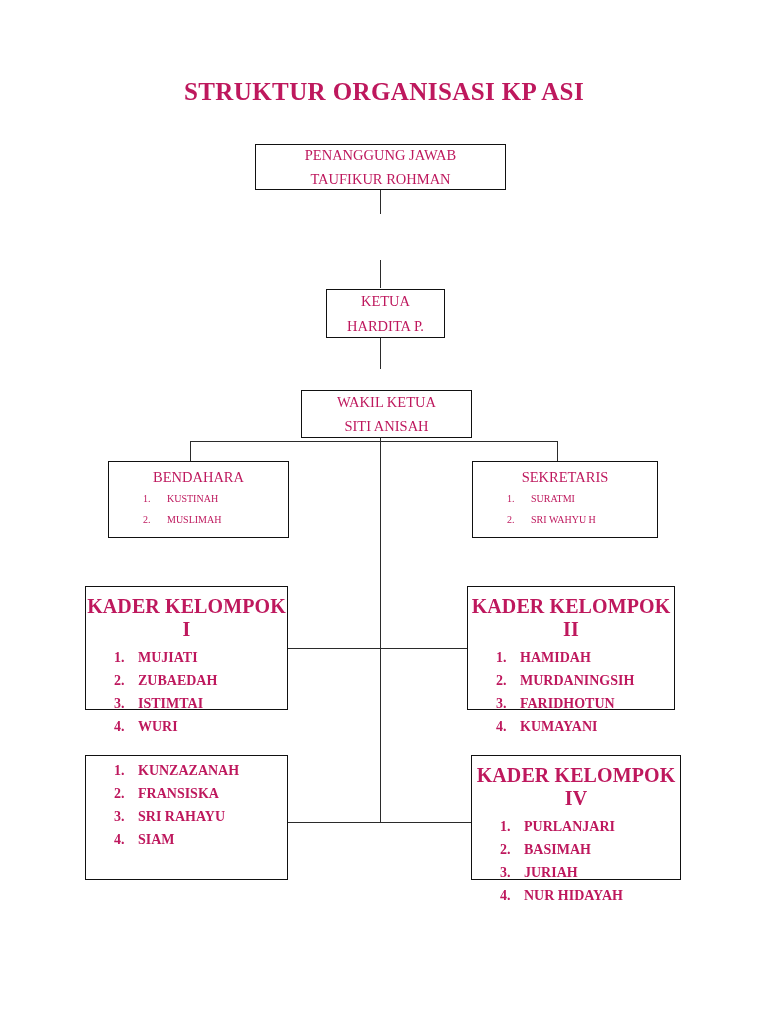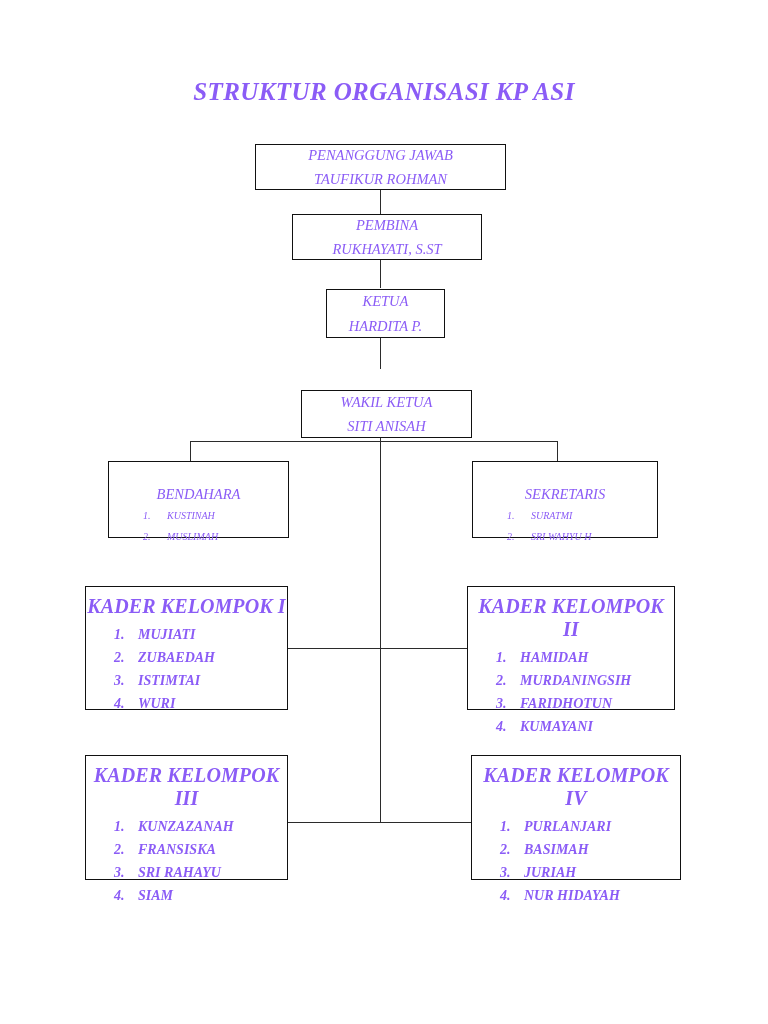--- a/index.html
+++ b/index.html
@@ -7,22 +7,21 @@
     padding: 0;
     background: #ffffff;
   }
   #page {
     position: relative;
     width: 768px;
     height: 1024px;
     background: #ffffff;
     overflow: hidden;
     font-family: "Liberation Serif", "DejaVu Serif", serif;
-    color: #8b5cf6;
-    font-style: italic;
+    color: #be185d;
   }
   .title {
     position: absolute;
     left: 0;
     top: 78px;
     width: 768px;
     text-align: center;
     font-size: 25px;
     font-weight: bold;
     letter-spacing: 0.4px;
@@ -47,21 +46,21 @@
   .two-line {
     display: flex;
     flex-direction: column;
     justify-content: center;
     align-items: center;
   }
   .two-line .line + .line { margin-top: 10px; }
 
   
   .list-node {
-    padding-top: 24px;
+    padding-top: 7px;
   }
   .list-node .heading {
     text-align: center;
     font-size: 14.5px;
     font-weight: normal;
     margin-bottom: 8px;
   }
   .list-node ol {
     margin: 0;
     padding: 0 0 0 34px;
@@ -152,24 +151,20 @@
 
   <div class="conn h" style="left:287px; top:648px; width:183px;"></div>
 
   <div class="conn h" style="left:287px; top:822px; width:185px;"></div>
 
   <div class="node plain two-line" style="left:255px; top:136px; width:251px; height:46px;margin-top:8px;">
     <div class="line">PENANGGUNG JAWAB</div>
     <div class="line">TAUFIKUR ROHMAN</div>
   </div>
 
-  <div class="node plain two-line" style="left:292px; top:214px; width:190px; height:46px;">
-    <div class="line">PEMBINA</div>
-    <div class="line">RUKHAYATI, S.ST</div>
-  </div>
 
   <div class="node plain two-line" style="left:326px; top:289px; width:119px; height:49px;">
     <div class="line">KETUA</div>
     <div class="line">HARDITA P.</div>
   </div>
 
   <div class="node plain two-line" style="left:301px; top:390px; width:171px; height:48px;">
     <div class="line">WAKIL KETUA</div>
     <div class="line">SITI ANISAH</div>
   </div>
@@ -204,21 +199,20 @@
     <div class="heading">KADER KELOMPOK II</div>
     <ol>
       <li>HAMIDAH</li>
       <li>MURDANINGSIH</li>
       <li>FARIDHOTUN</li>
       <li>KUMAYANI</li>
     </ol>
   </div>
 
   <div class="node kader" style="left:85px; top:755px; width:203px; height:125px;">
-    <div class="heading">KADER KELOMPOK III</div>
     <ol>
       <li>KUNZAZANAH</li>
       <li>FRANSISKA</li>
       <li>SRI RAHAYU</li>
       <li>SIAM</li>
     </ol>
   </div>
 
   <div class="node kader" style="left:471px; top:755px; width:210px; height:125px;">
     <div class="heading">KADER KELOMPOK IV</div>

